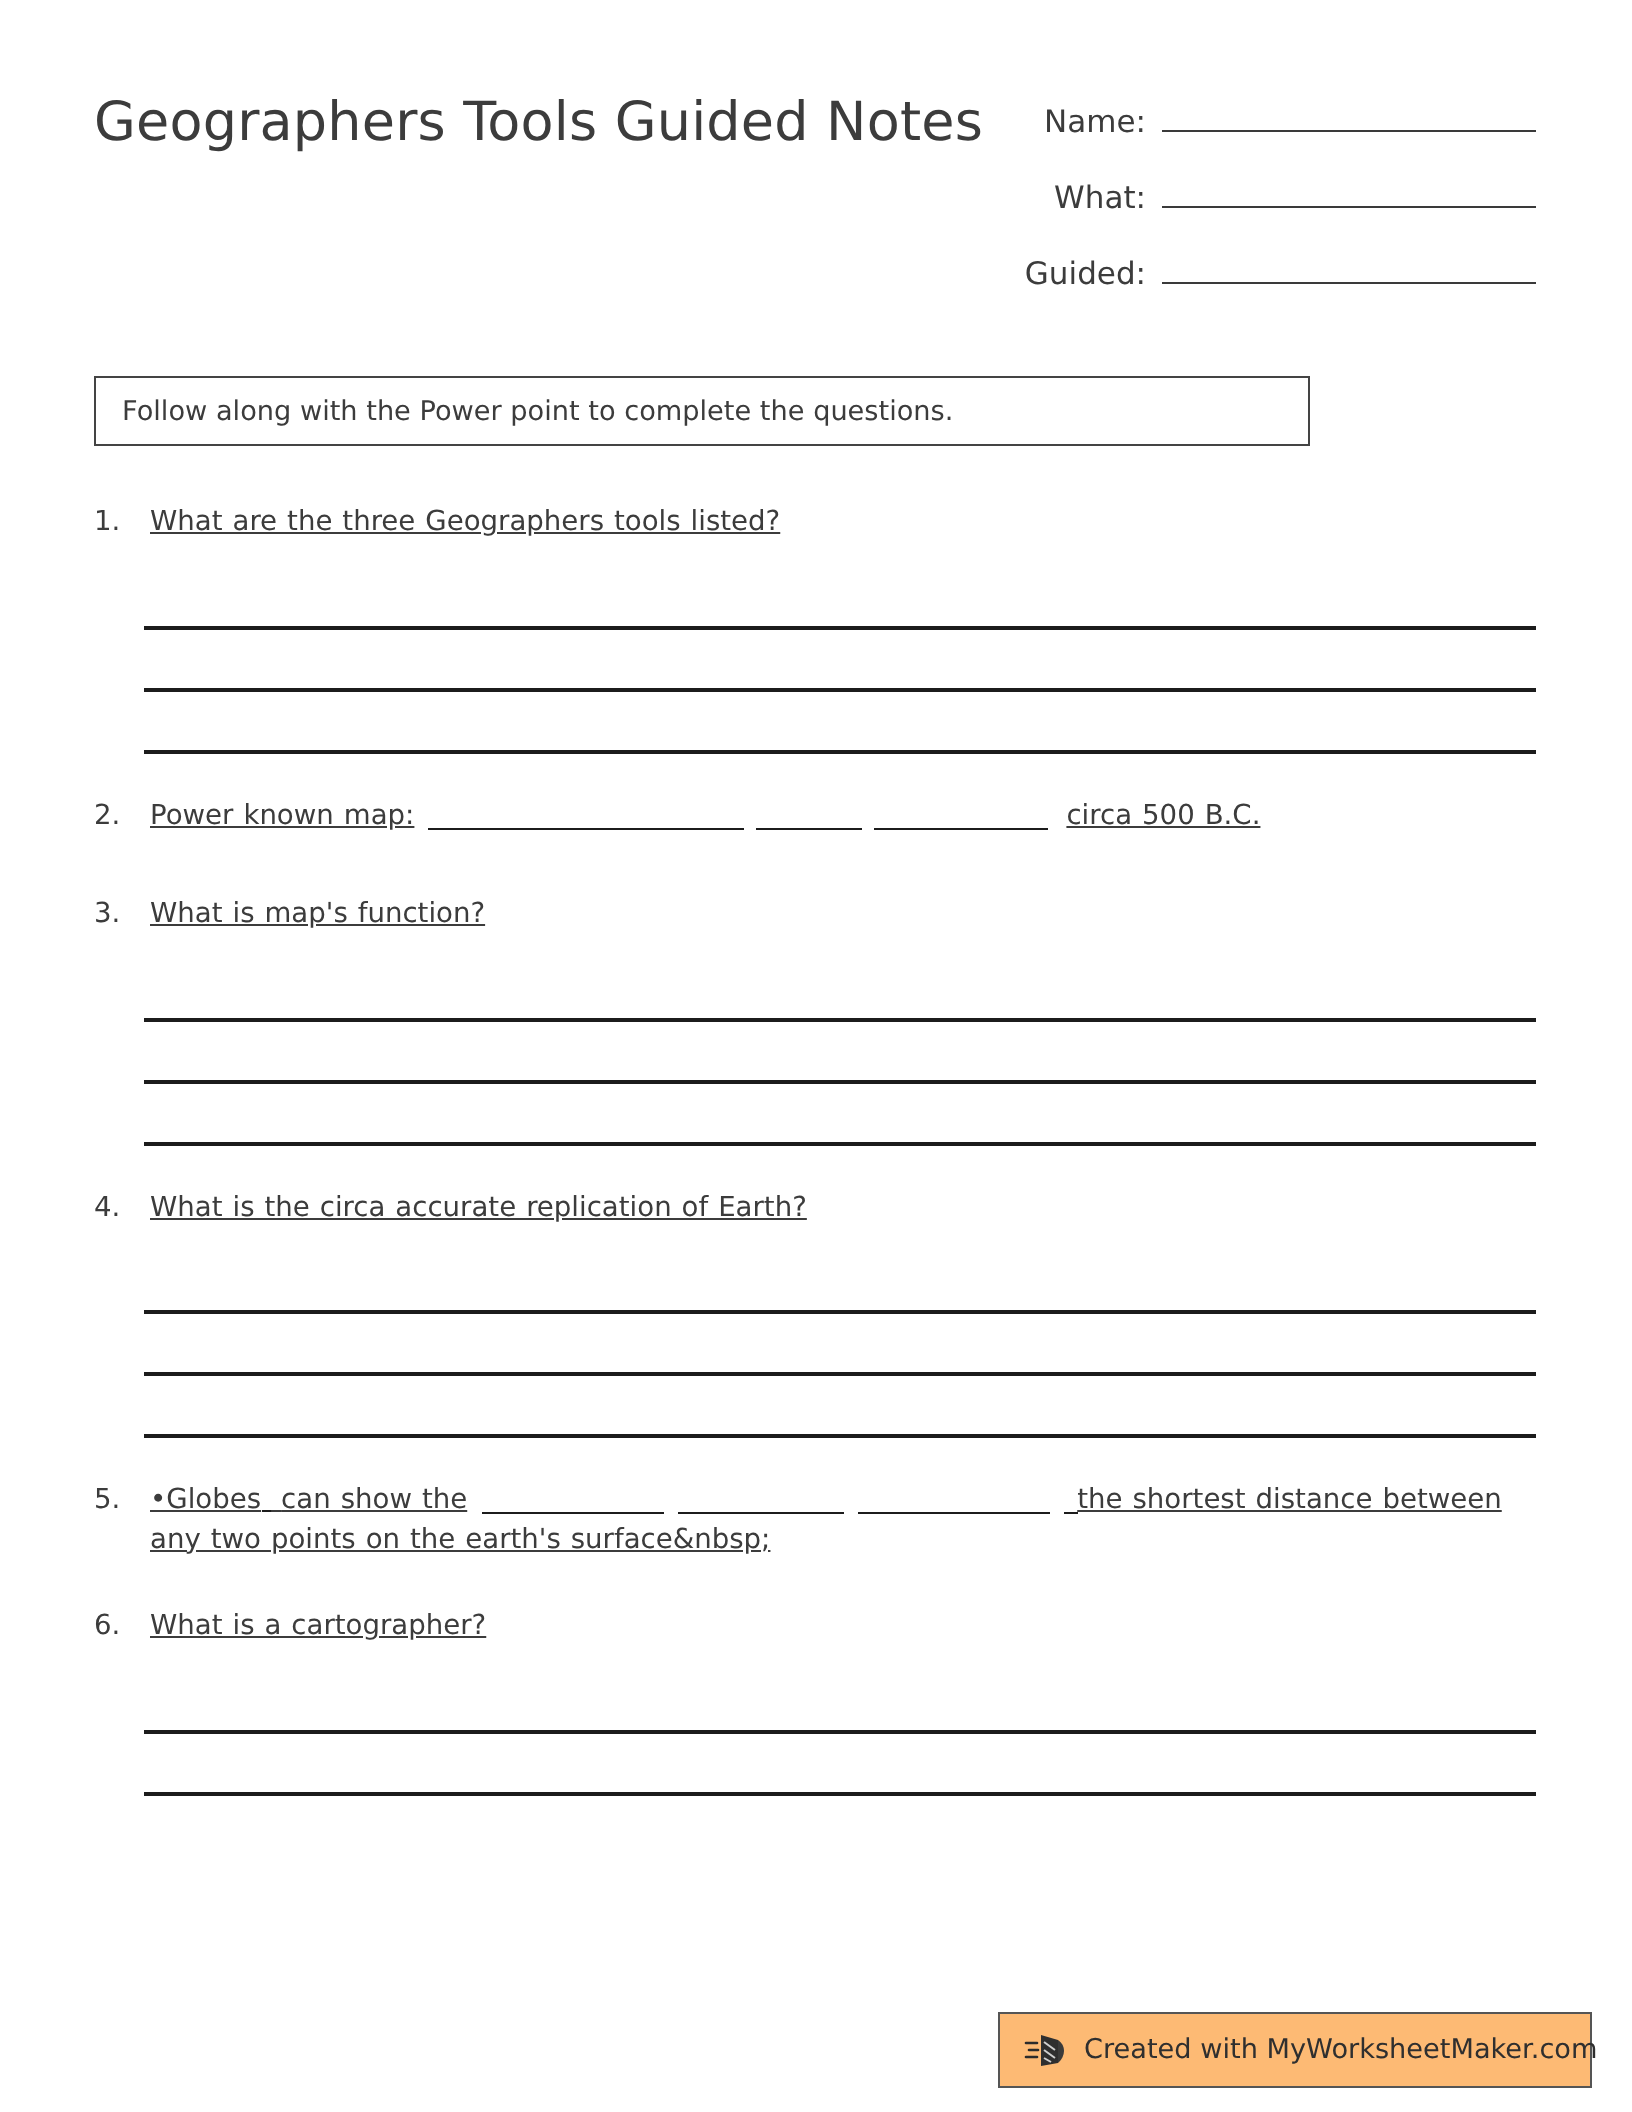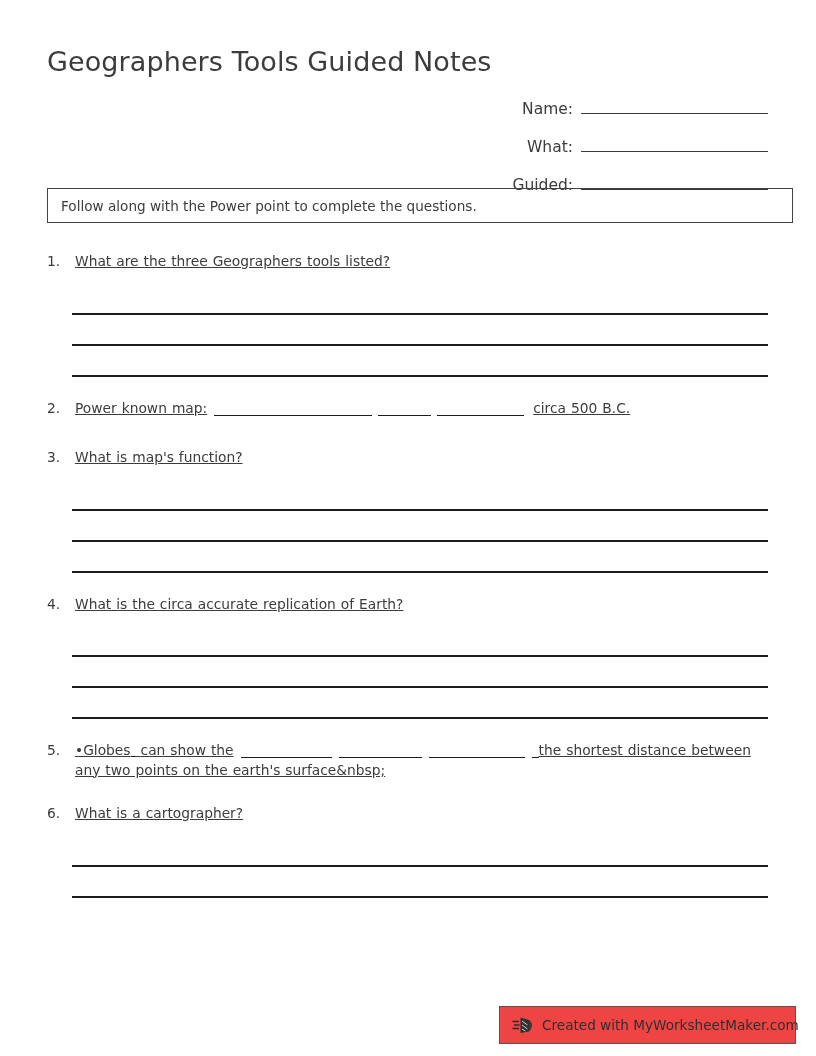--- a/index.html
+++ b/index.html
@@ -32,21 +32,20 @@
     font-weight: 400;
     color: #3c3c3c;
     letter-spacing: .1px;
     white-space: nowrap;
   }
   .meta-block {
     position: absolute;
     right: 48px;
     top: 48px;
     width: 275px;
-    margin-top: 48px;
   }
   .meta-row {
     display: flex;
     align-items: baseline;
     height: 38px;
   }
   .meta-label {
     width: 80px;
     text-align: right;
     font-size: 15.5px;
@@ -59,21 +58,21 @@
     margin-left: 8px;
     border-bottom: 1.3px solid #3a3a3a;
     height: 17px;
   }
 
   
   .instruction-box {
     position: absolute;
     left: 47px;
     top: 188px;
-    width: 746px;
+    width: 608px;
     height: 35px;
     box-sizing: border-box;
     border: 1.3px solid #444;
     display: flex;
     align-items: center;
   }
   .instruction-text {
     padding-left: 13px;
     font-size: 13.6px;
     color: #3c3c3c;
@@ -141,21 +140,21 @@
 
   
   .footer-badge {
     position: absolute;
     left: 499px;
     top: 1006px;
     width: 297px;
     height: 38px;
     box-sizing: border-box;
     border: 1.2px solid #555;
-    background: #ef4444;
+    background: #fdba74;
     display: flex;
     align-items: center;
     padding-left: 12px;
   }
   .badge-icon {
     width: 24px;
     height: 24px;
     flex: 0 0 24px;
     position: relative;
     margin-right: 6px;

